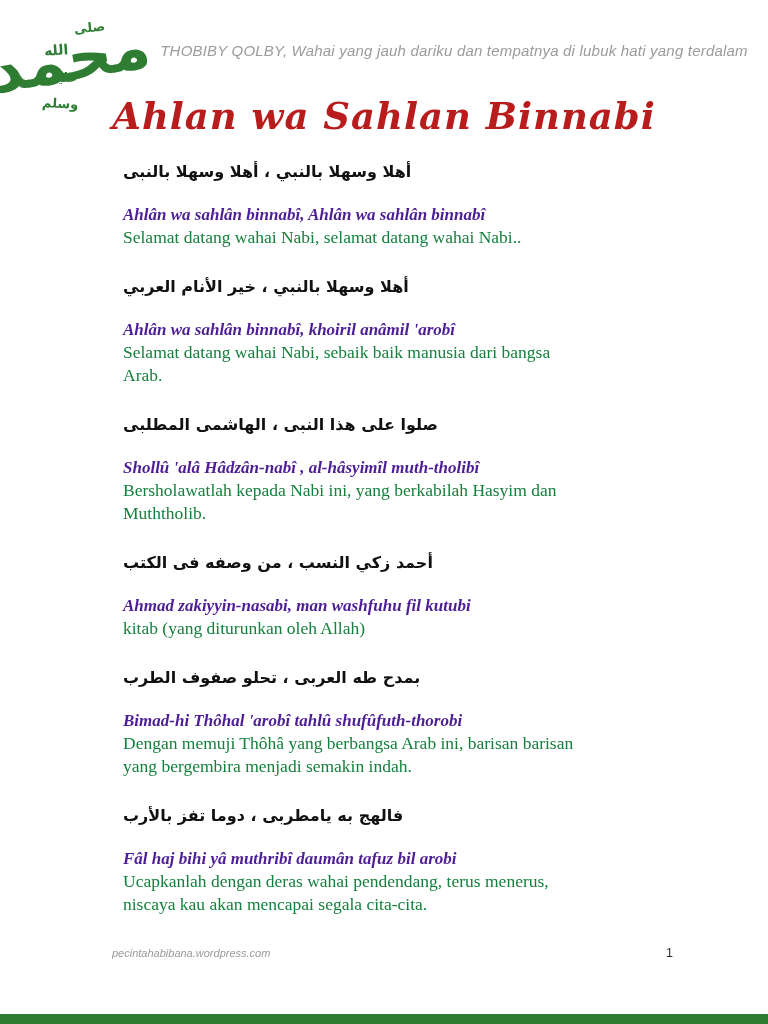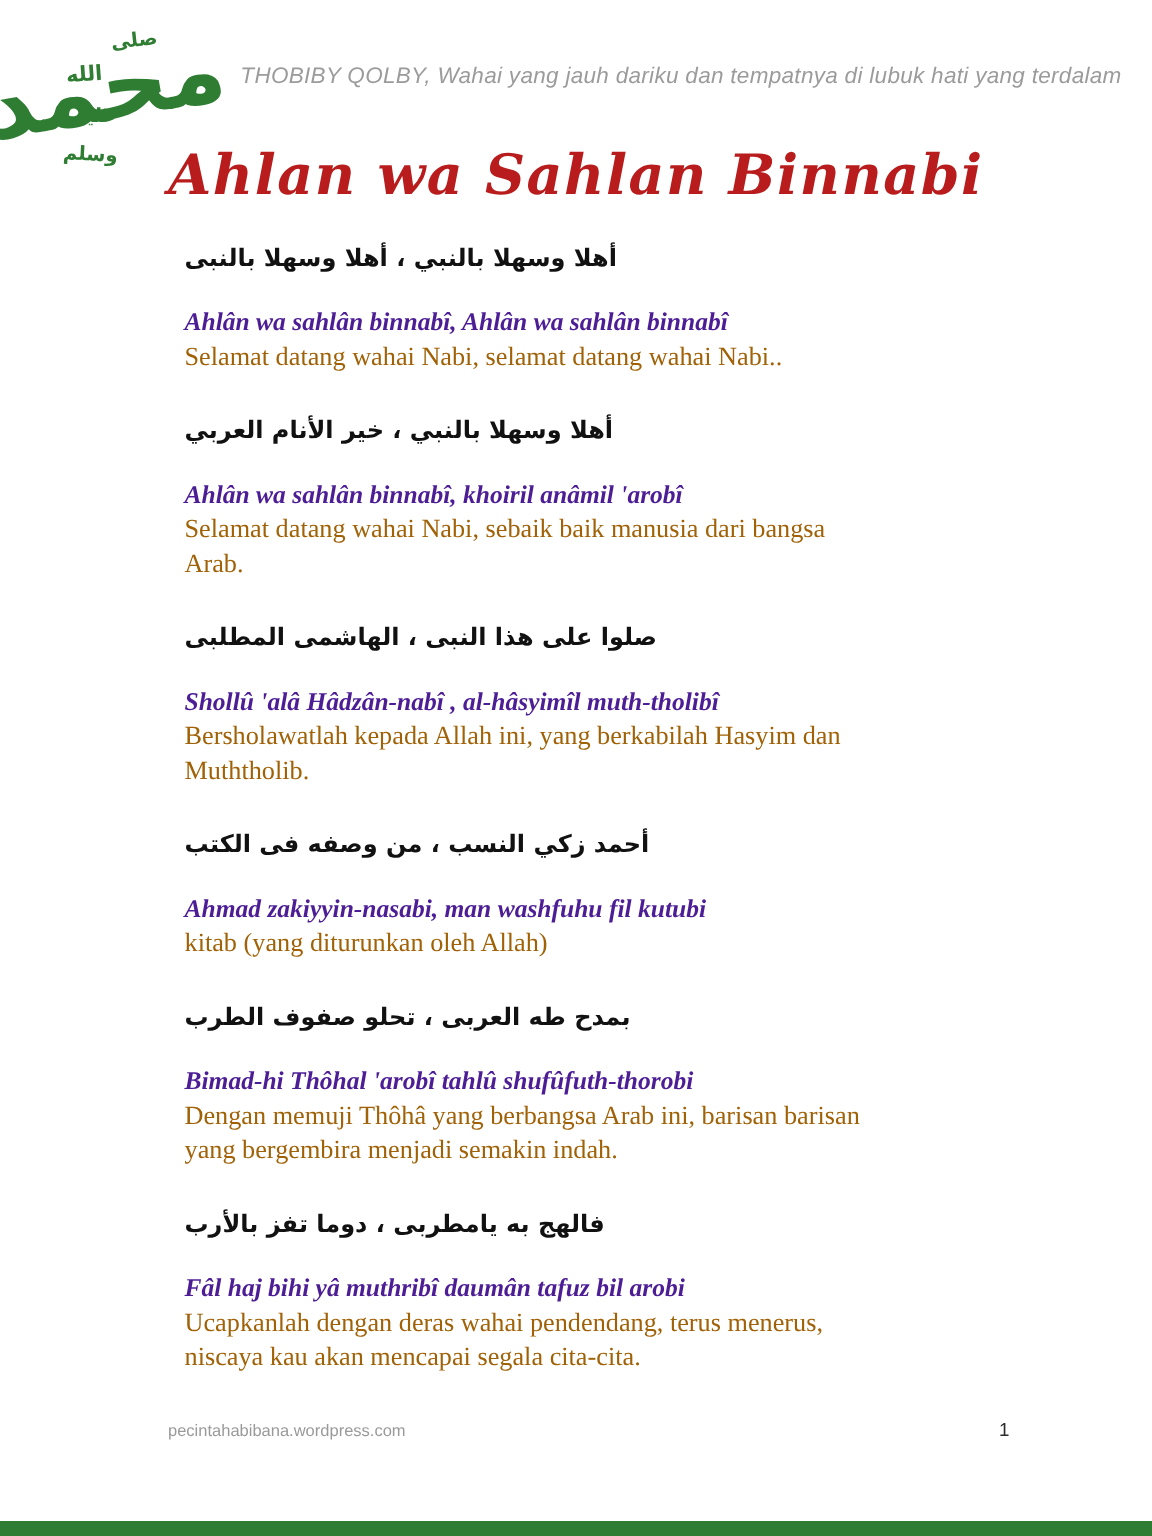--- a/index.html
+++ b/index.html
@@ -66,30 +66,31 @@
     margin-bottom:20px;
     color:#111111;
   }
   .latin-line {
     font-weight:bold; font-style:italic;
     font-size:17px; line-height:23px;
     color:#4c1d95;
   }
   .trans-line {
     font-size:17.5px; line-height:23px;
-    color:#a16207;
+    color:#15803d;
   }
 
   
   .footer {
     position:absolute; left:112px; right:95px; top:946px;
     display:flex; justify-content:space-between; align-items:baseline;
   }
   .footer-site {
     font-family:"Liberation Sans", sans-serif;
+    font-style:italic;
     font-size:11px;
     color:#9a9a9a;
   }
   .footer-page {
     font-family:"Liberation Sans", sans-serif;
     font-size:12.5px;
     color:#2b2b2b;
   }
 
   
@@ -124,21 +125,21 @@
       </div>
       <div class="section">
         <div class="arabic-line" dir="rtl">أهلا وسهلا بالنبي ، خير الأنام العربي</div>
         <div class="latin-line">Ahlân wa sahlân binnabî, khoiril anâmil 'arobî</div>
         <div class="trans-line">Selamat datang wahai Nabi, sebaik baik manusia dari bangsa</div>
         <div class="trans-line">Arab.</div>
       </div>
       <div class="section">
         <div class="arabic-line" dir="rtl">صلوا على هذا النبى ، الهاشمى المطلبى</div>
         <div class="latin-line">Shollû 'alâ Hâdzân-nabî , al-hâsyimîl muth-tholibî</div>
-        <div class="trans-line">Bersholawatlah kepada Allah ini, yang berkabilah Hasyim dan</div>
+        <div class="trans-line">Bersholawatlah kepada Nabi ini, yang berkabilah Hasyim dan</div>
         <div class="trans-line">Muththolib.</div>
       </div>
       <div class="section">
         <div class="arabic-line" dir="rtl">أحمد زكي النسب ، من وصفه فى الكتب</div>
         <div class="latin-line">Ahmad zakiyyin-nasabi, man washfuhu fil kutubi</div>
         <div class="trans-line">kitab (yang diturunkan oleh Allah)</div>
       </div>
       <div class="section">
         <div class="arabic-line" dir="rtl">بمدح طه العربى ، تحلو صفوف الطرب</div>
         <div class="latin-line">Bimad-hi Thôhal 'arobî tahlû shufûfuth-thorobi</div>

